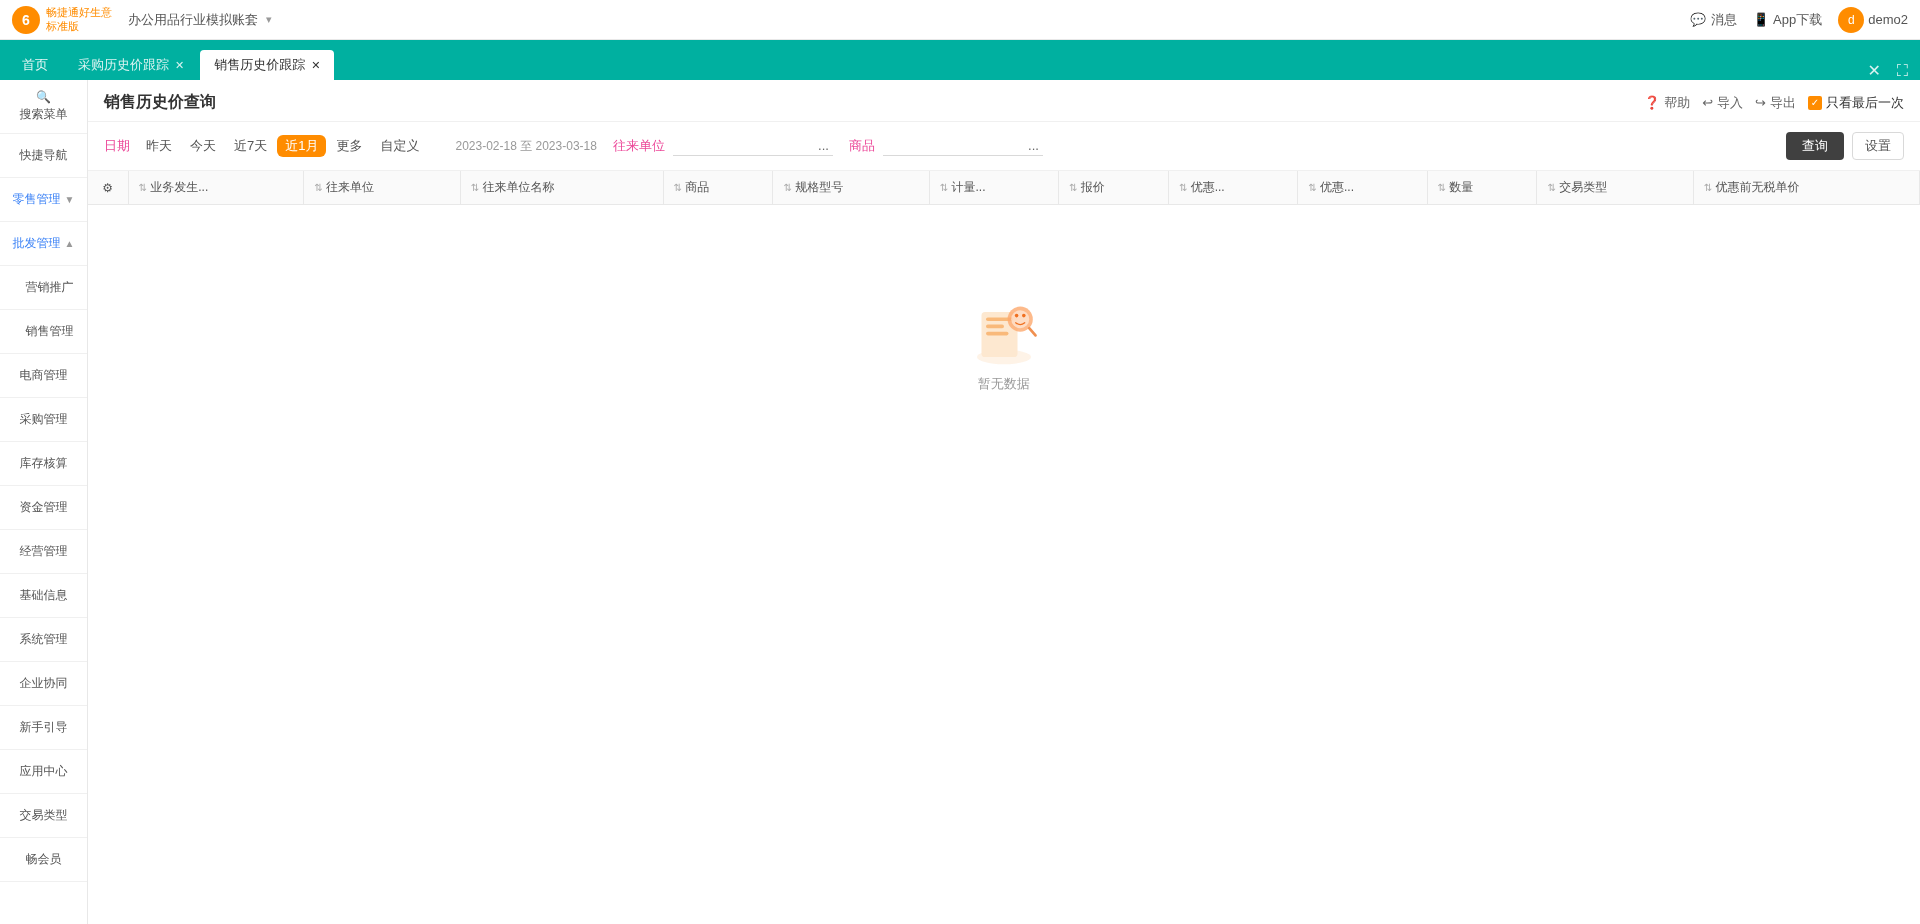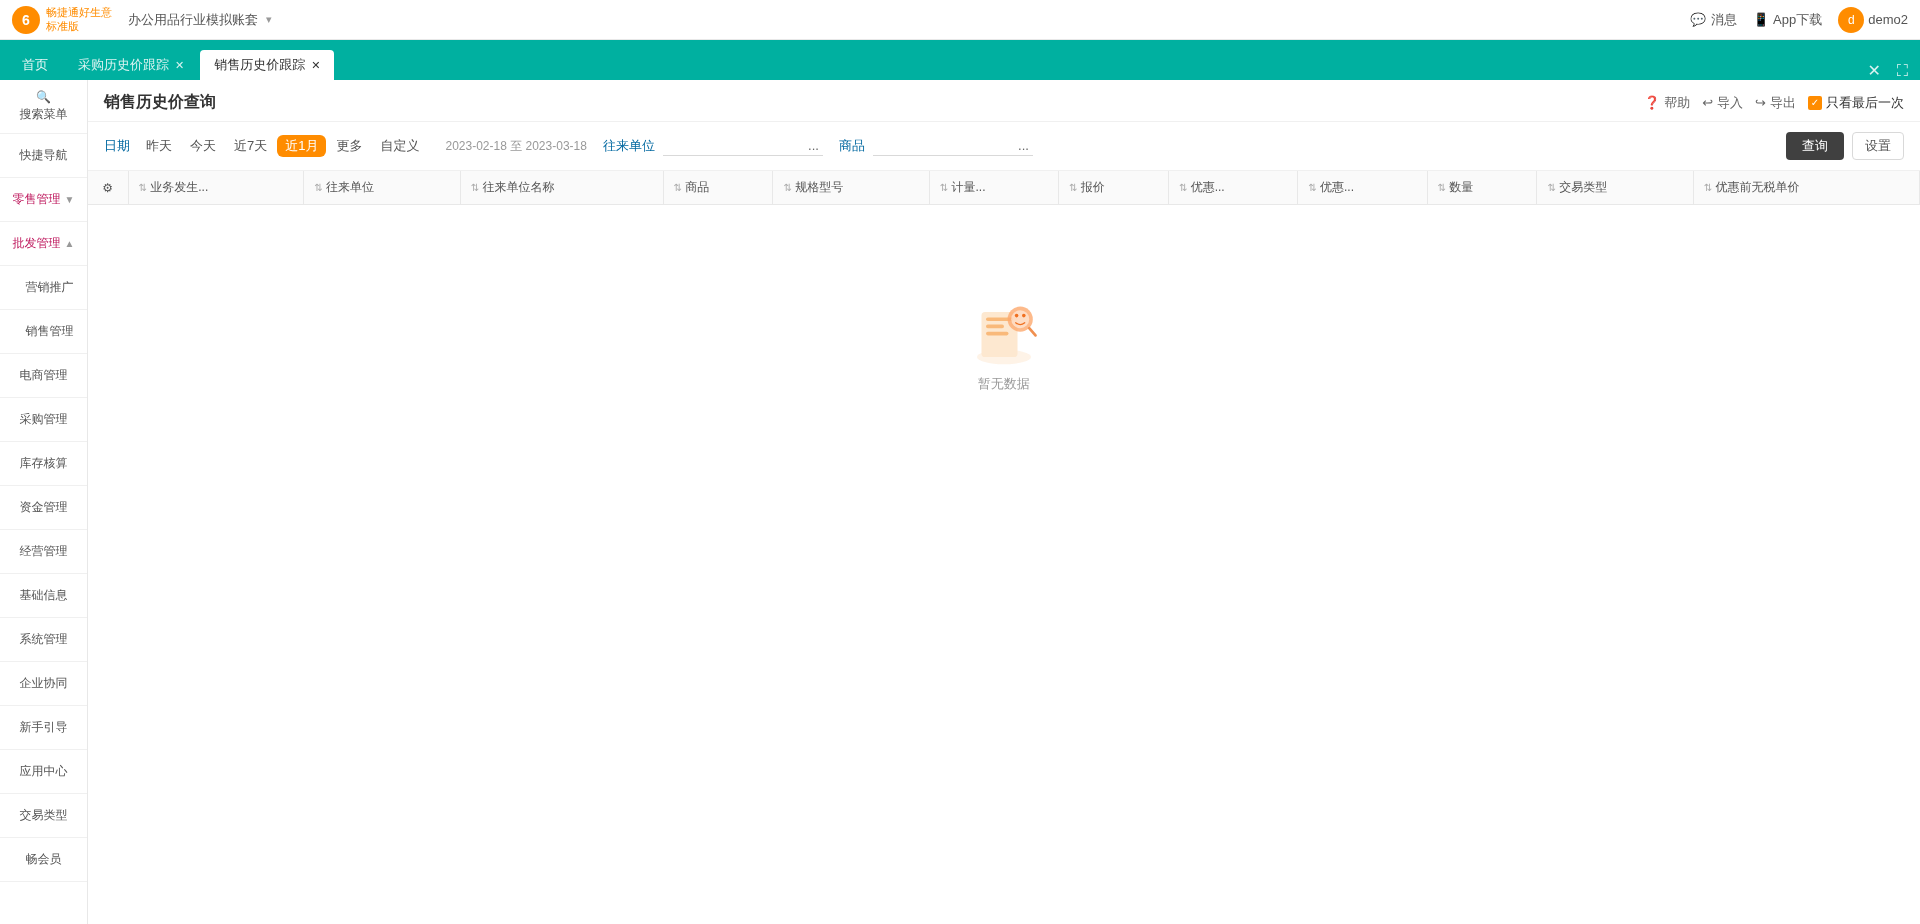--- a/index.html
+++ b/index.html
@@ -123,21 +123,21 @@
       gap: 2px;
     }
     .sidebar-item.with-icon {
       flex-direction: row;
       justify-content: center;
       gap: 4px;
     }
     .sidebar-item .arrow { font-size: 10px; color: #999; }
     .sidebar-section {
       font-size: 12px;
-      color: #be185d;
+      color: #3b82f6;
       font-weight: 500;
     }
 
     
     .content-area {
       flex: 1;
       display: flex;
       flex-direction: column;
       overflow: hidden;
       background: #f5f5f5;
@@ -192,40 +192,40 @@
       display: flex;
       align-items: center;
       gap: 16px;
       flex-wrap: wrap;
       border-bottom: 1px solid #f0f0f0;
       flex-shrink: 0;
     }
     .filter-group {
       display: flex; align-items: center; gap: 8px;
     }
-    .filter-label { color: #0369a1; font-size: 13px; }
+    .filter-label { color: #ec4899; font-size: 13px; }
     .date-options {
       display: flex; align-items: center; gap: 2px;
     }
     .date-btn {
       padding: 2px 8px;
       border-radius: 3px;
       cursor: pointer;
       font-size: 13px;
       color: #555;
       border: none; background: transparent;
     }
     .date-btn.active {
       background: #ff8c00;
       color: #fff;
       border-radius: 6px;
     }
     .date-range {
       font-size: 12px; color: #999;
-      margin-left: 10px;
+      margin-left: 20px;
     }
     .filter-input {
       display: flex; align-items: center;
       border-bottom: 1px solid #d9d9d9;
       padding: 2px 4px;
       min-width: 160px;
       gap: 4px;
     }
     .filter-input-text { color: #999; font-size: 13px; flex: 1; }
     .filter-ellipsis { color: #666; font-size: 13px; cursor: pointer; }

